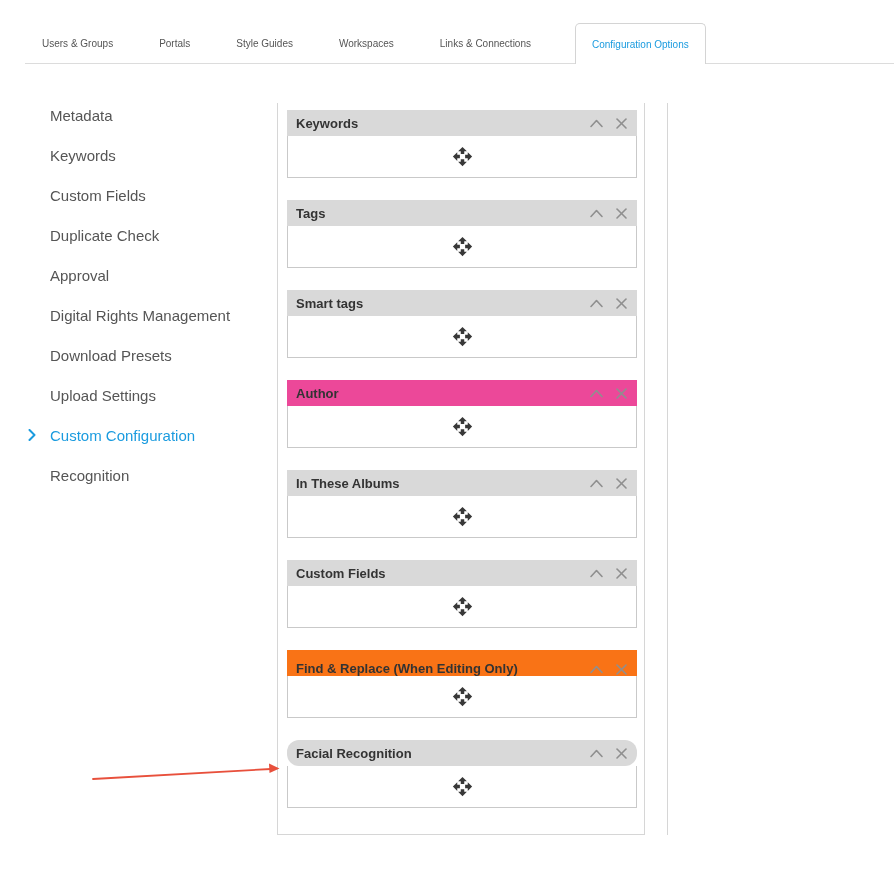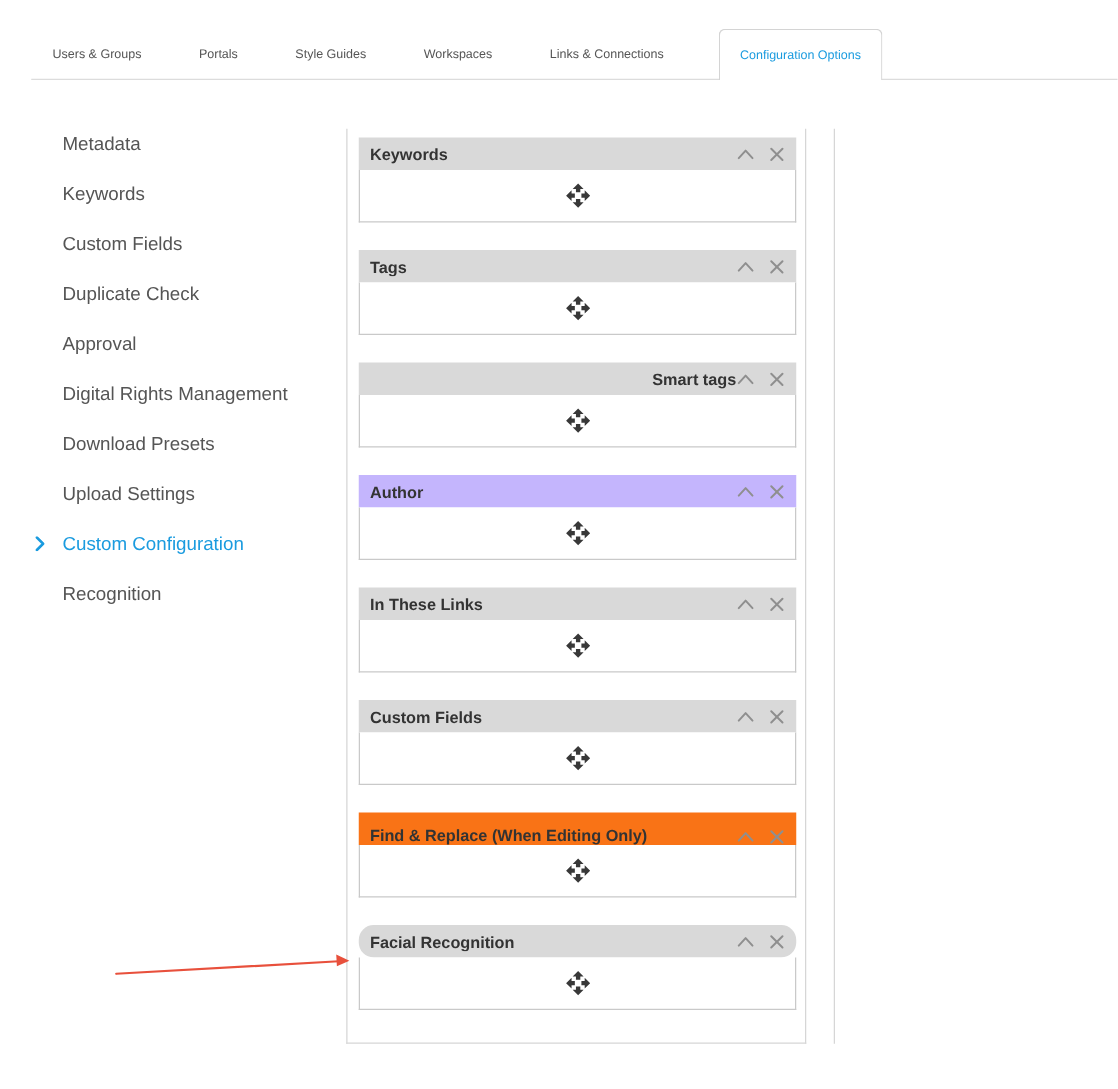--- a/index.html
+++ b/index.html
@@ -196,21 +196,21 @@
       </span>
     </header>
     <div class="panel-body">
       <span class="move-handle">
         <svg width="21" height="21" viewBox="0 0 24 24">
           <path fill="#383838" d="M10 9h4V6h3l-5-5-5 5h3v3zm-1 1H6V7l-5 5 5 5v-3h3v-4zm14 2l-5-5v3h-3v4h3v3l5-5zm-9 3h-4v3H7l5 5 5-5h-3v-3z"></path>
         </svg>
       </span>
     </div>
   </section>
-    <section class="panel" style="top: 290px; text-align: right;">
+    <section class="panel" style="top: 290px;">
     <header class="panel-header" style="background: rgb(217, 217, 217);">
       <span class="panel-title">Smart tags</span>
       <span class="panel-icons">
         <span class="hicon">
           <svg width="15" height="11" viewBox="0 0 15 11">
             <polyline points="2,8.5 7.5,2.5 13,8.5" fill="none" stroke="#8f8f8f" stroke-width="1.6" stroke-linecap="round" stroke-linejoin="round"></polyline>
           </svg>
         </span>
         <span class="hicon">
           <svg width="13" height="13" viewBox="0 0 13 13">
@@ -222,21 +222,21 @@
     </header>
     <div class="panel-body">
       <span class="move-handle">
         <svg width="21" height="21" viewBox="0 0 24 24">
           <path fill="#383838" d="M10 9h4V6h3l-5-5-5 5h3v3zm-1 1H6V7l-5 5 5 5v-3h3v-4zm14 2l-5-5v3h-3v4h3v3l5-5zm-9 3h-4v3H7l5 5 5-5h-3v-3z"></path>
         </svg>
       </span>
     </div>
   </section>
     <section class="panel" style="top: 380px;">
-    <header class="panel-header" style="background: #c4b5fd;">
+    <header class="panel-header" style="background: #ec4899;">
       <span class="panel-title">Author</span>
       <span class="panel-icons">
         <span class="hicon">
           <svg width="15" height="11" viewBox="0 0 15 11">
             <polyline points="2,8.5 7.5,2.5 13,8.5" fill="none" stroke="#8f8f8f" stroke-width="1.6" stroke-linecap="round" stroke-linejoin="round"></polyline>
           </svg>
         </span>
         <span class="hicon">
           <svg width="13" height="13" viewBox="0 0 13 13">
             <line x1="2" y1="2" x2="11" y2="11" stroke="#8f8f8f" stroke-width="1.6" stroke-linecap="round"></line>
@@ -248,21 +248,21 @@
     <div class="panel-body">
       <span class="move-handle">
         <svg width="21" height="21" viewBox="0 0 24 24">
           <path fill="#383838" d="M10 9h4V6h3l-5-5-5 5h3v3zm-1 1H6V7l-5 5 5 5v-3h3v-4zm14 2l-5-5v3h-3v4h3v3l5-5zm-9 3h-4v3H7l5 5 5-5h-3v-3z"></path>
         </svg>
       </span>
     </div>
   </section>
     <section class="panel" style="top: 470px;">
     <header class="panel-header" style="background: rgb(217, 217, 217);">
-      <span class="panel-title">In These Links</span>
+      <span class="panel-title">In These Albums</span>
       <span class="panel-icons">
         <span class="hicon">
           <svg width="15" height="11" viewBox="0 0 15 11">
             <polyline points="2,8.5 7.5,2.5 13,8.5" fill="none" stroke="#8f8f8f" stroke-width="1.6" stroke-linecap="round" stroke-linejoin="round"></polyline>
           </svg>
         </span>
         <span class="hicon">
           <svg width="13" height="13" viewBox="0 0 13 13">
             <line x1="2" y1="2" x2="11" y2="11" stroke="#8f8f8f" stroke-width="1.6" stroke-linecap="round"></line>
             <line x1="11" y1="2" x2="2" y2="11" stroke="#8f8f8f" stroke-width="1.6" stroke-linecap="round"></line>

